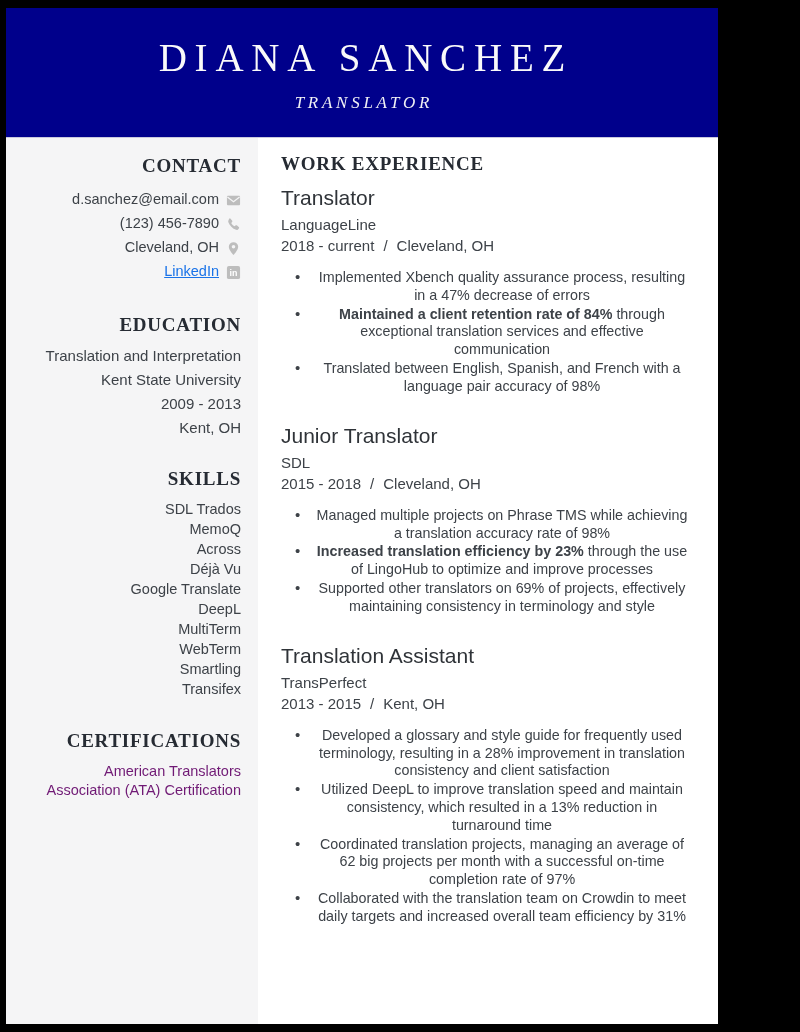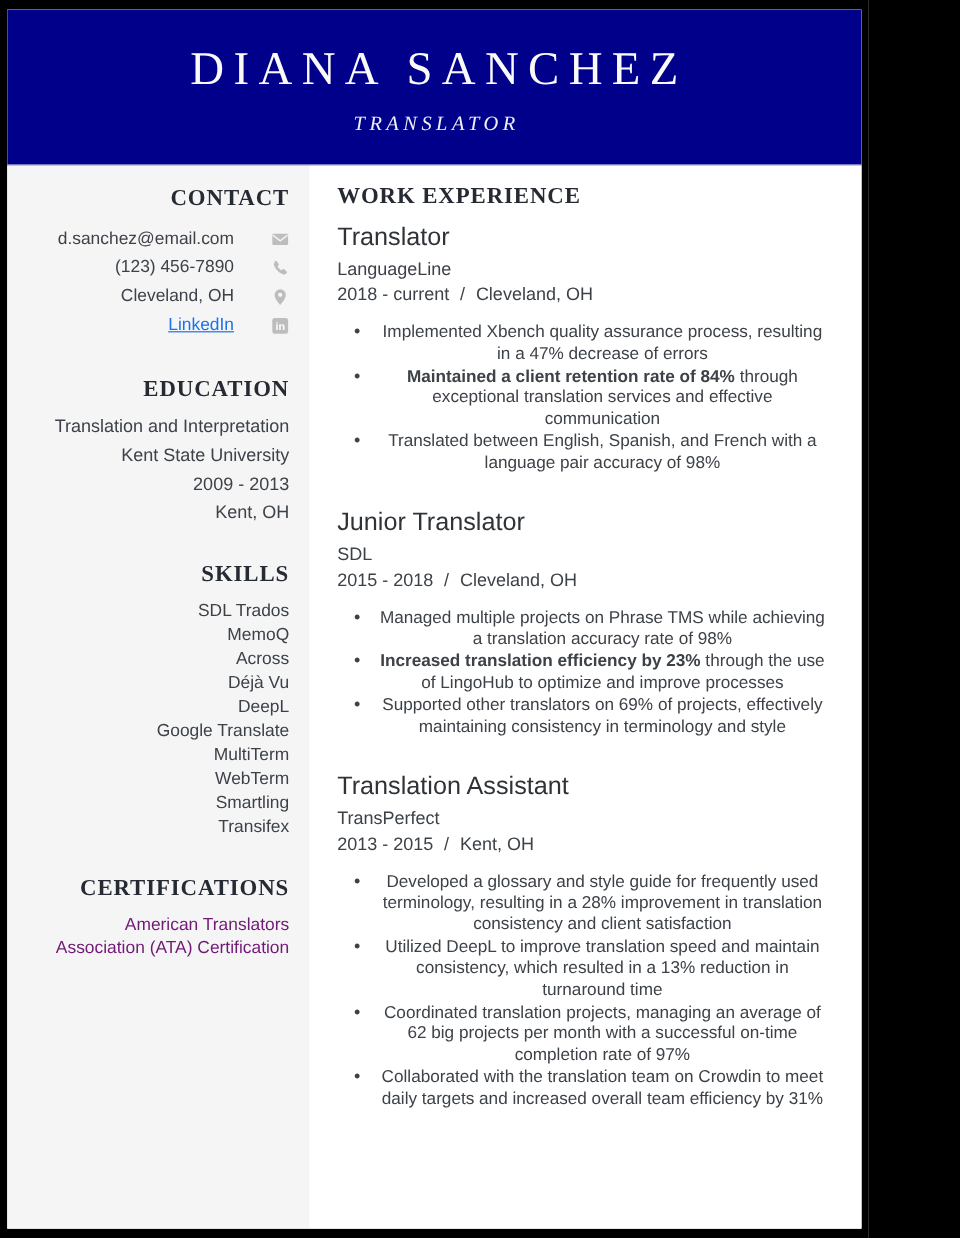--- a/index.html
+++ b/index.html
@@ -36,21 +36,21 @@
   
   h2.sec{
     font-family:"Liberation Serif","DejaVu Serif",serif;
     font-size:19px;font-weight:700;color:#262b33;
     letter-spacing:.04em;margin:0 0 9px 0;line-height:1.2;
   }
   
   .side-sec{margin-bottom:31px;}
   .contact-row{
     display:flex;justify-content:flex-end;align-items:center;
-    font-size:14.5px;line-height:24px;color:#3d4248;gap:24px;
+    font-size:14.5px;line-height:24px;color:#3d4248;
   }
   .contact-row .ic{width:15px;height:15px;margin-left:7px;flex:0 0 15px;display:inline-block;}
   a.clink{color:#1a73e8;text-decoration:underline;cursor:pointer;}
   .edu-line{font-size:15px;line-height:19px;margin-bottom:5px;color:#3d4248;}
   .skill-line{font-size:14.5px;line-height:20px;color:#3d4248;}
   .cert-line{font-size:14.5px;line-height:19px;color:#701a75;}
   
   .job{margin-top:9px;margin-bottom:27px;}
   .job:last-child{margin-bottom:0;}
   .job-title{font-size:21px;font-weight:400;color:#2f3338;line-height:1.2;margin:0 0 5px 0;}
@@ -122,22 +122,22 @@
         <div class="edu-line">Kent, OH</div>
       </section>
 
       <section class="side-sec">
         <h2 class="sec">SKILLS</h2>
         <div id="skills-list">
             <div class="skill-line">SDL Trados</div>
             <div class="skill-line">MemoQ</div>
             <div class="skill-line">Across</div>
             <div class="skill-line">Déjà Vu</div>
+            <div class="skill-line">Google Translate</div>
             <div class="skill-line">DeepL</div>
-            <div class="skill-line">Google Translate</div>
             <div class="skill-line">MultiTerm</div>
             <div class="skill-line">WebTerm</div>
             <div class="skill-line">Smartling</div>
             <div class="skill-line">Transifex</div>
           </div>
       </section>
 
       <section class="side-sec">
         <h2 class="sec">CERTIFICATIONS</h2>
         <div id="cert-list">

